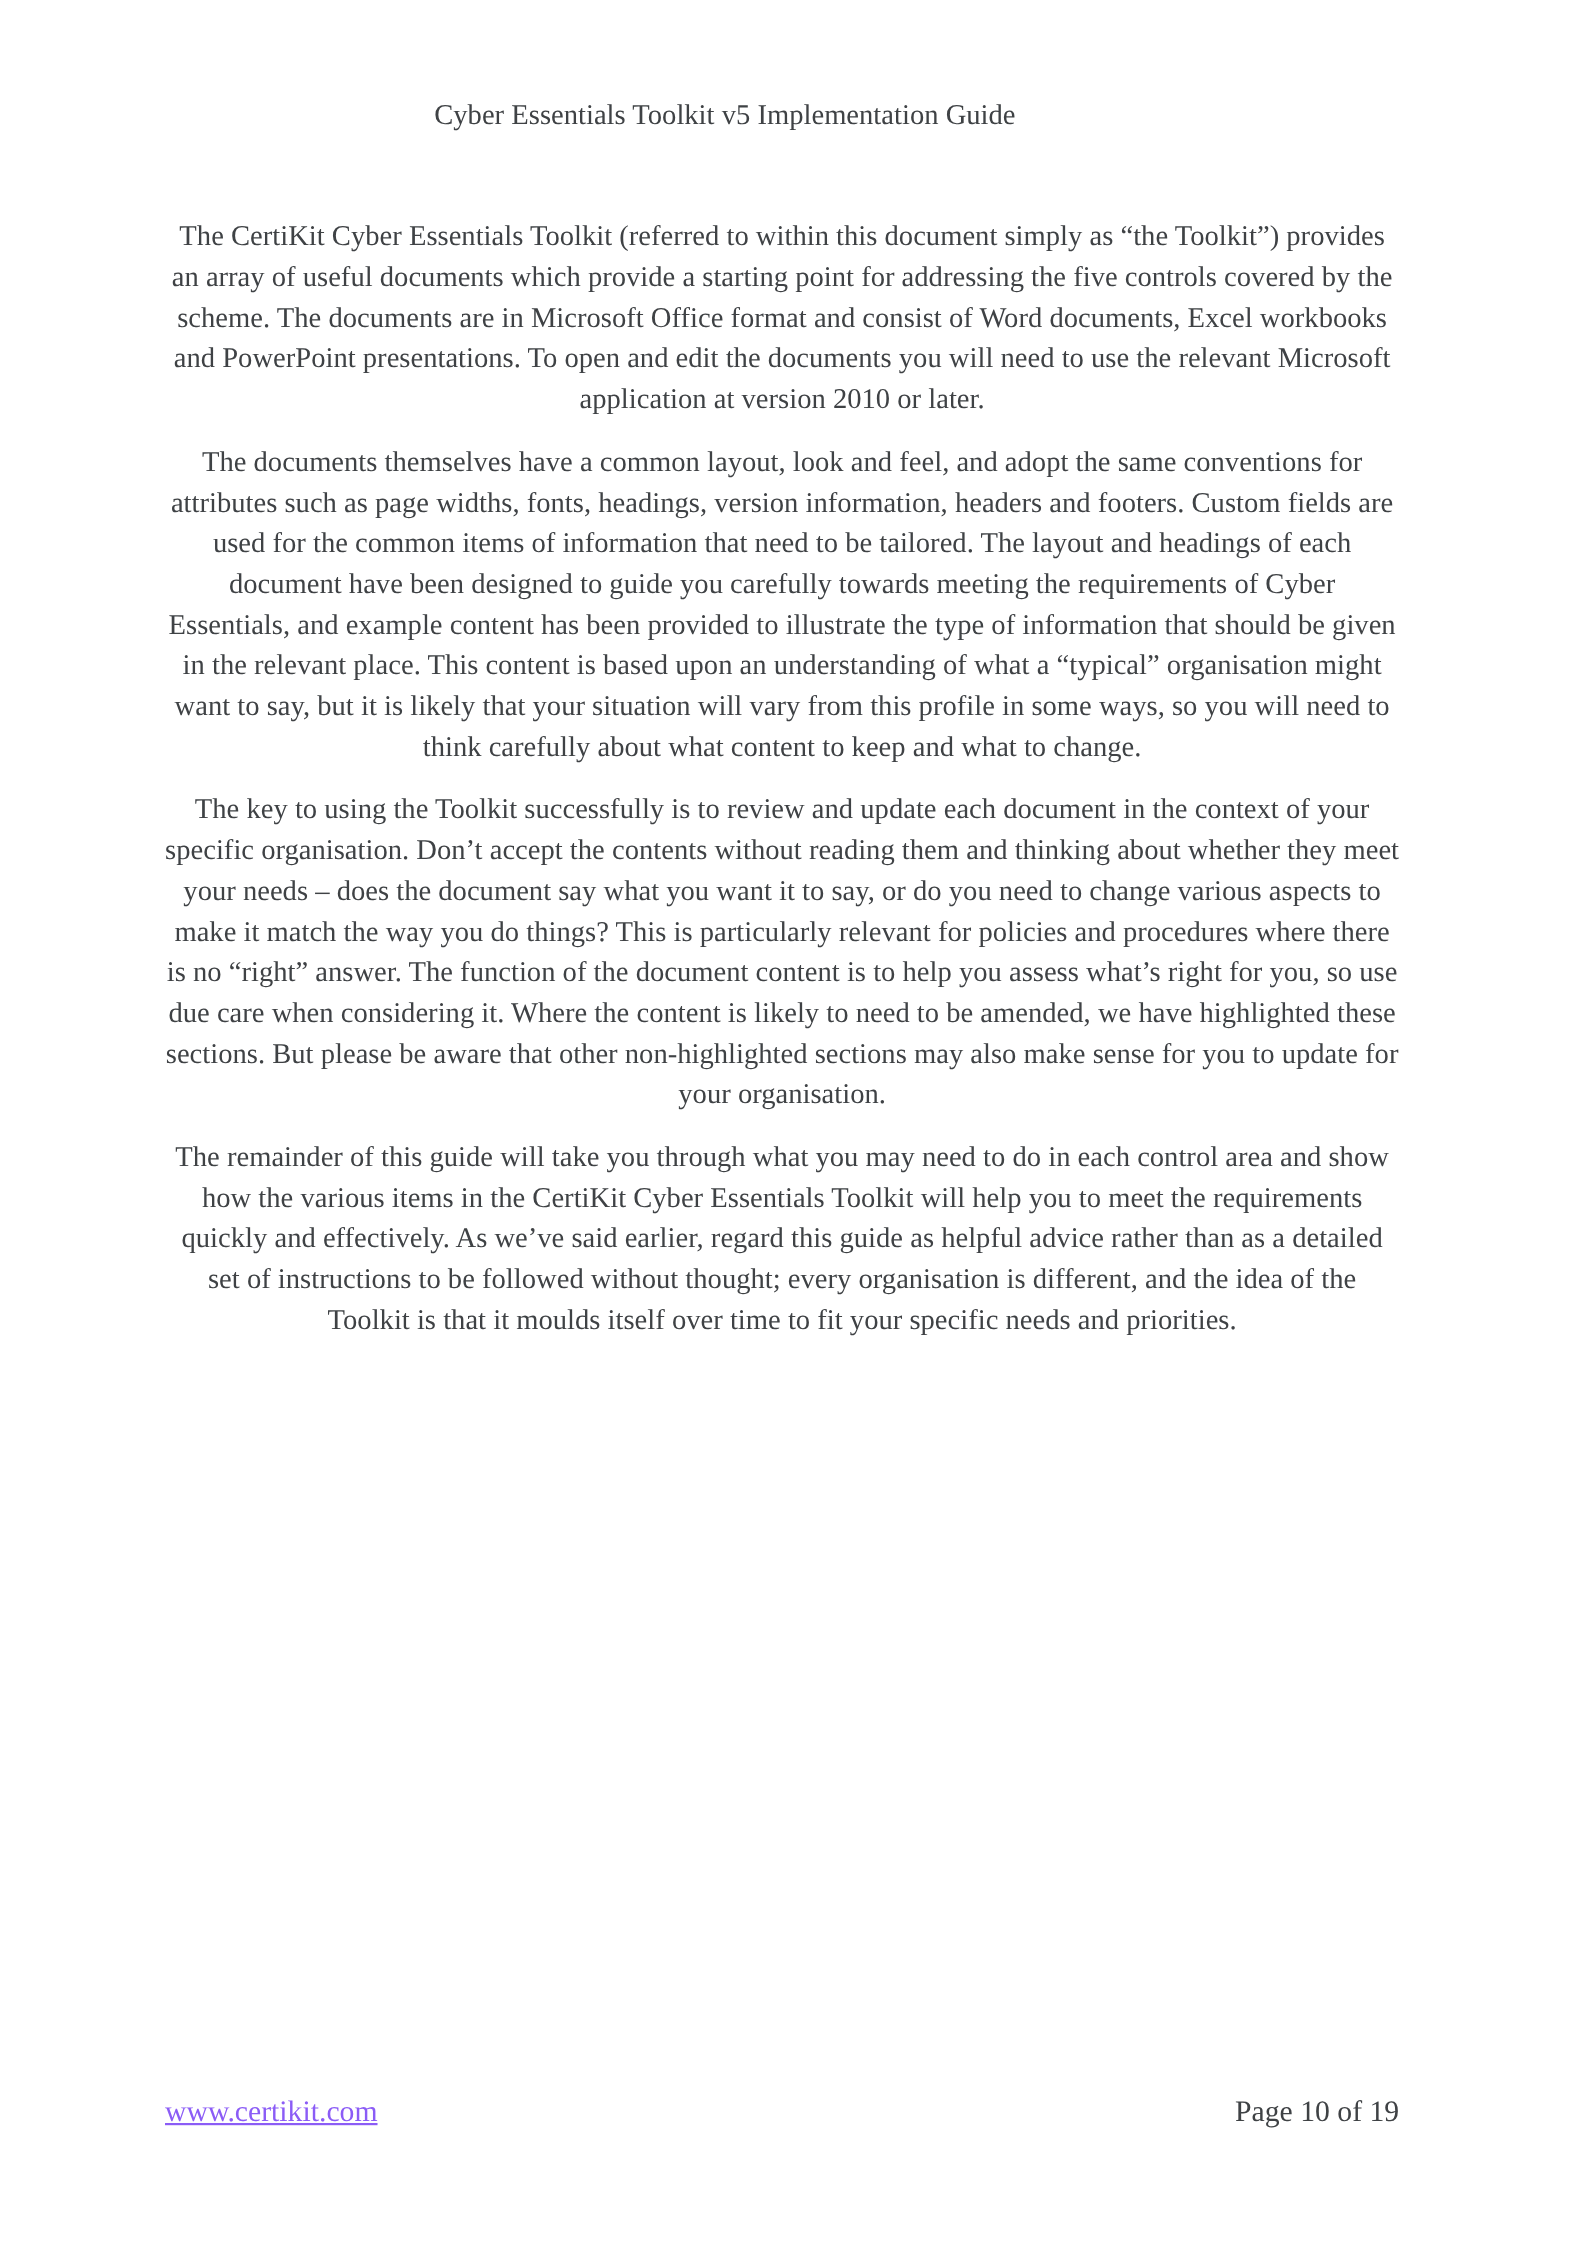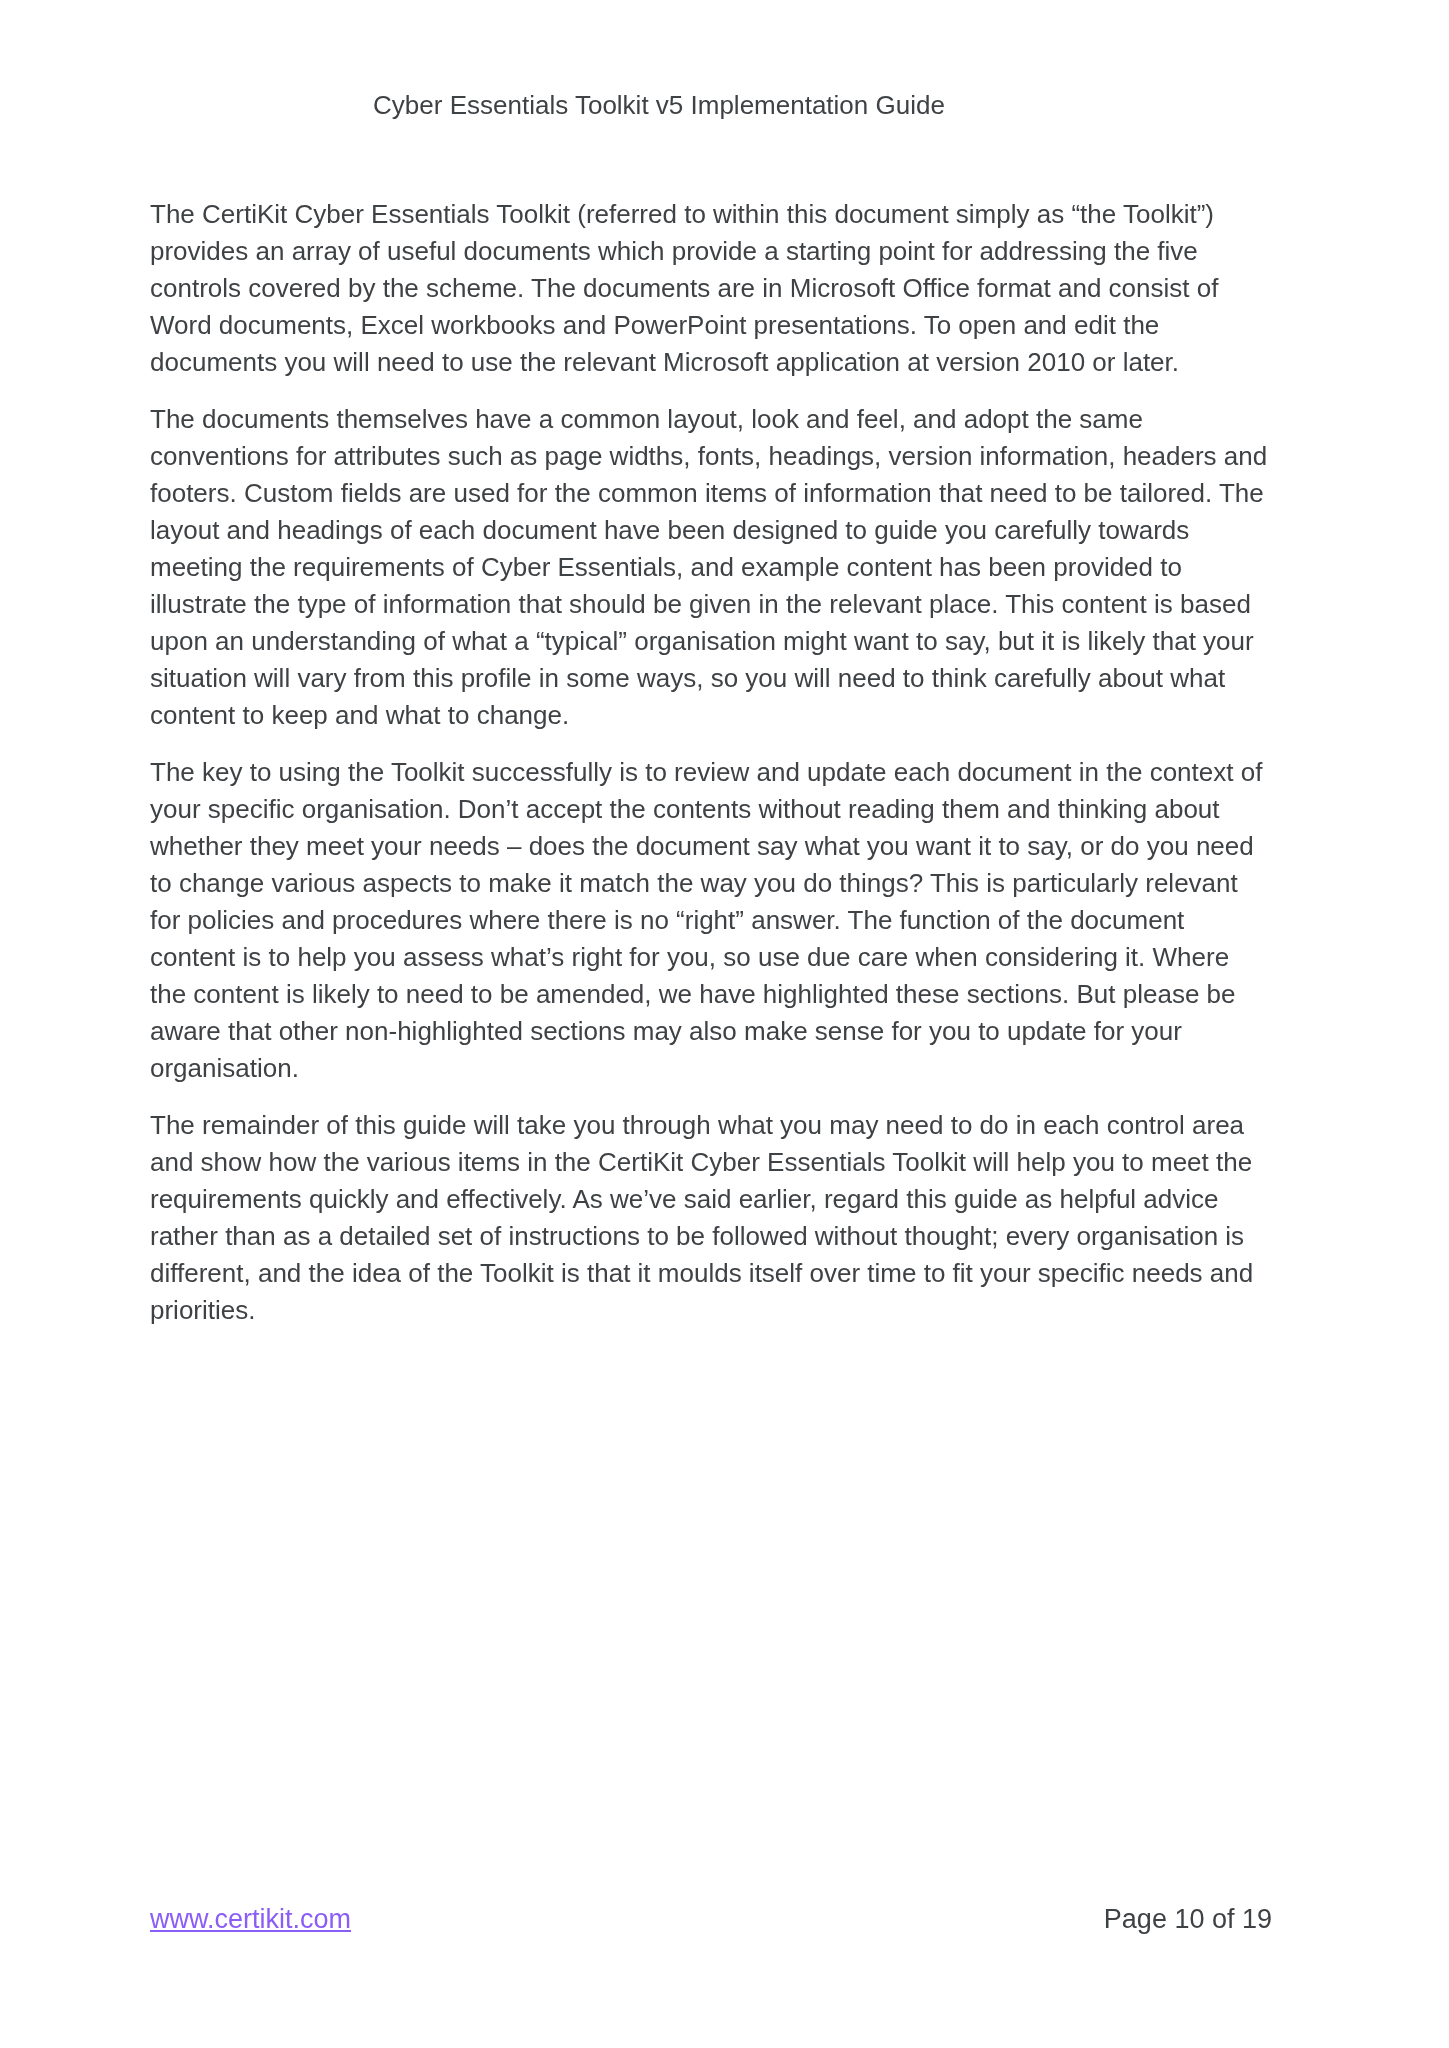--- a/index.html
+++ b/index.html
@@ -5,21 +5,21 @@
   html, body {
     margin: 0;
     padding: 0;
     background: #ffffff;
   }
   .page {
     position: relative;
     width: 1318px;
     height: 2048px;
     background: #ffffff;
-    font-family: Liberation Sans, sans-serif;
+    font-family: Liberation Serif, serif;
     color: #3f4245;
     overflow: hidden;
   }
   .page-header {
     position: absolute;
     top: 88px;
     left: 0;
     width: 100%;
     text-align: center;
     font-size: 26px;
@@ -43,21 +43,21 @@
   h1.section-heading .section-number {
     display: inline-block;
     min-width: 62px;
   }
   .content p.body-paragraph {
     margin: 0 0 20px 0;
     font-size: 26px;
     line-height: 37px;
     font-weight: 400;
     color: #3f4245;
-    text-align: left;
+    text-align: center;
   }
   .page-footer {
     position: absolute;
     top: 1901px;
     left: 150px;
     width: 1122px;
     display: flex;
     justify-content: space-between;
     align-items: baseline;
     font-size: 27px;

